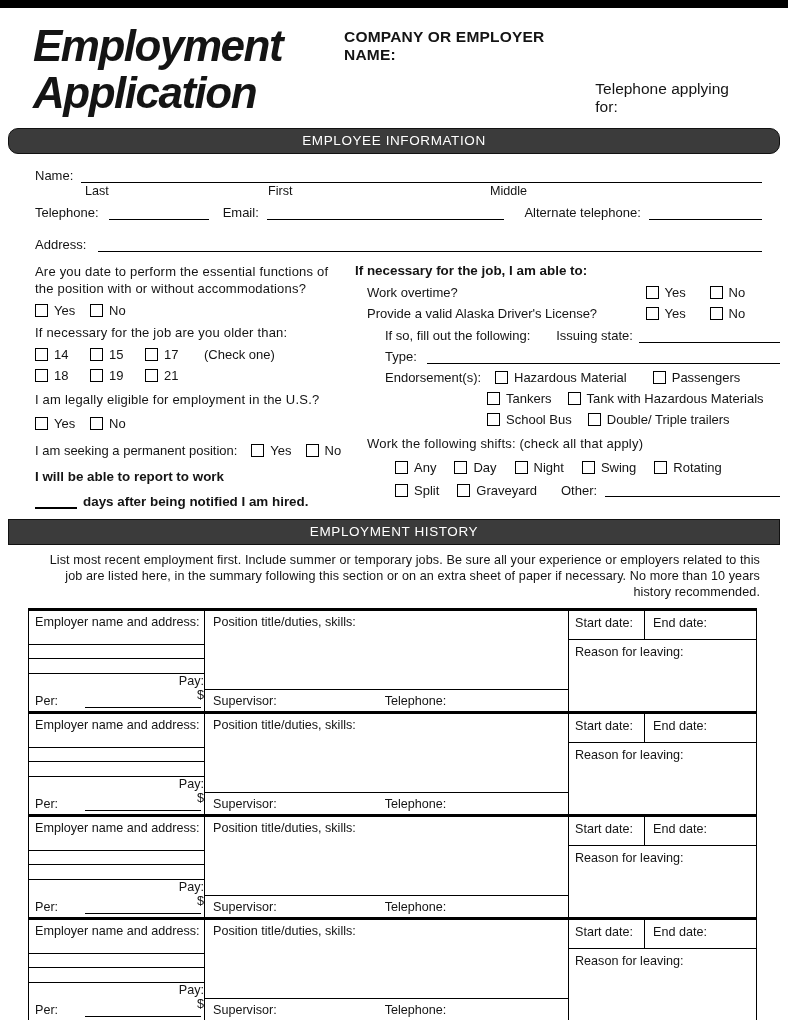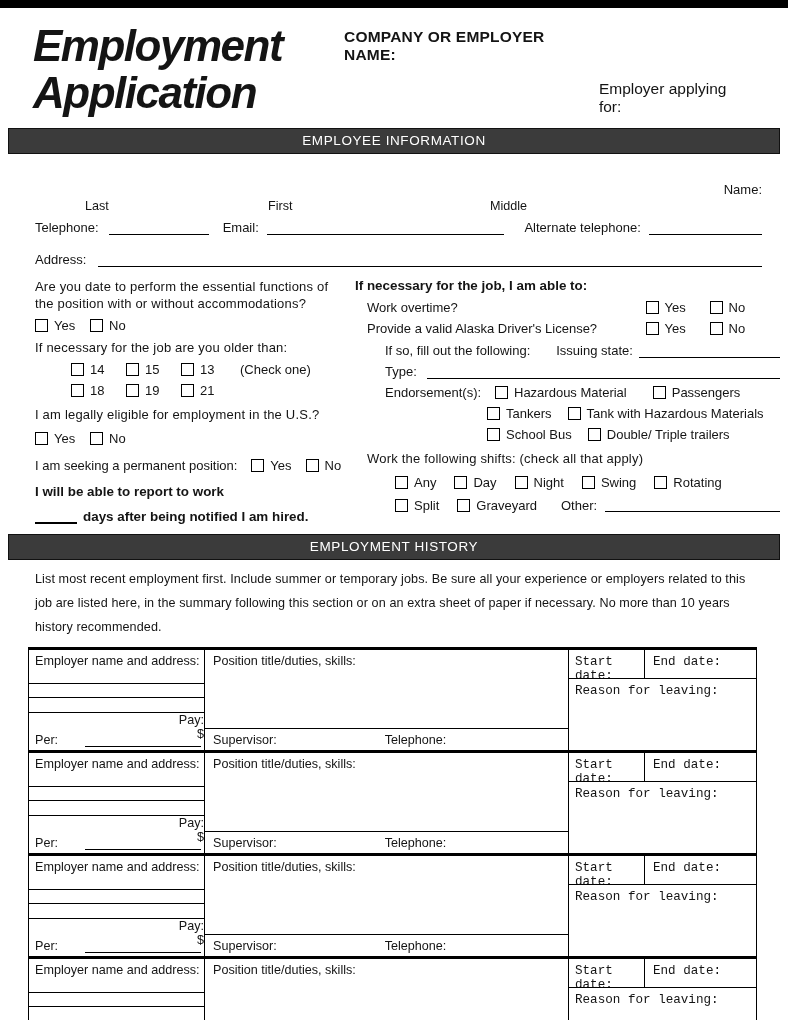--- a/index.html
+++ b/index.html
@@ -14,27 +14,27 @@
   .title{font-size:44px;line-height:47px;font-weight:bold;font-style:italic;
          letter-spacing:-1.5px;width:303px;white-space:nowrap;}
   .header-right{flex:1;margin-left:8px;padding-top:6px;display:flex;flex-direction:row;}
   .company-label{font-weight:bold;font-size:15.5px;letter-spacing:.2px;}
   .company-line{border-bottom:1.6px solid #000;height:32px;}
   .position-row{display:flex;align-items:flex-end;margin-top:15px;font-size:15.5px;}
   .position-line{flex:1;border-bottom:1.6px solid #000;height:17px;margin-left:10px;}
   
   .bar{background:#3b3b3b;color:#fff;text-align:center;font-size:13.5px;
        padding:4px 0 5px;margin:0 8px;letter-spacing:.6px;border:1px solid #111;}
-  .bar.first{margin-top:12px;}
+  .bar.first{margin-top:12px;border-radius:10px;}
   .bar.second{margin-top:10px;}
   
   .info{padding:8px 26px 0 35px;}
   .field-row{display:flex;align-items:flex-end;}
   .wline{border-bottom:1.2px solid #000;height:15px;}
-  .name-row{margin-top:20px;flex-direction:column;}
+  .name-row{margin-top:5px;}
   .name-row .wline{flex:1;margin-left:8px;}
   .sublabels{position:relative;height:17px;font-size:12.6px;}
   .sublabels span{position:absolute;top:1px;}
   .sub-last{left:50px;} .sub-first{left:233px;} .sub-middle{left:455px;}
   .phone-row{margin-top:4px;}
   .phone-row .lbl{white-space:nowrap;}
   .line-tel{width:100px;margin-left:10px;}
   .lbl-email{margin-left:14px;}
   .line-email{flex:2.1;margin-left:8px;}
   .lbl-alt{margin-left:20px;}
@@ -46,21 +46,21 @@
   .qcol-left{width:312px;flex:0 0 312px;}
   .qcol-right{flex:1;margin-left:8px;}
   .qtext{line-height:17px;letter-spacing:.2px;}
   .cb{display:inline-block;width:11px;height:11px;border:1.6px solid #000;
       margin-right:6px;vertical-align:-1px;background:#fff;flex:0 0 auto;}
   .cb-item{display:inline-flex;align-items:center;white-space:nowrap;}
   .row{display:flex;align-items:center;white-space:nowrap;}
   .yn-row{height:20px;margin-top:3px;}
   .yn-row .cb-item{width:55px;}
   .older-q{margin-top:4px;height:19px;}
-  .age-row{height:20px;margin-top:1px;margin-left:36px;}
+  .age-row{height:20px;margin-top:1px;}
   .age-row .cb-item{width:55px;}
   .check-one{margin-left:4px;}
   .eligible-q{margin-top:6px;height:19px;}
   .perm-row{margin-top:7px;height:21px;}
   .perm-row .cb-item{margin-left:14px;}
   .report1{margin-top:8px;font-weight:bold;font-size:13.4px;height:19px;}
   .report2{font-weight:bold;font-size:13.4px;height:21px;display:flex;align-items:flex-end;}
   .report-blank{display:inline-block;width:42px;border-bottom:2px solid #000;height:13px;margin-right:6px;}
   
   .able-header{font-weight:bold;font-size:13.4px;height:18px;}
@@ -77,59 +77,59 @@
   .endorse-lbl{width:110px;}
   .endorse-row .cb-item{margin-right:26px;}
   .endorse-cont{padding-left:132px;margin-top:2px;}
   .endorse-cont .cb-item{margin-right:16px;}
   .shifts-q{padding-left:12px;margin-top:6px;height:19px;}
   .shift-row{padding-left:40px;margin-top:3px;height:20px;}
   .shift-row .cb-item{margin-right:18px;}
   .other-lbl{margin-left:6px;}
   .other-line{flex:1;border-bottom:1.2px solid #000;height:13px;margin-left:8px;min-width:120px;}
   
-  .hist-instr{padding:7px 28px 0 35px;font-size:12.6px;line-height:24px;letter-spacing:.1px;}
+  .hist-instr{padding:7px 28px 0 35px;font-size:12.6px;line-height:16px;letter-spacing:.1px;text-align:right;}
   .htable{margin:8px 0 0 28px;width:729px;border-left:1.6px solid #000;border-right:1.6px solid #000;
           border-top:3px solid #000;box-sizing:border-box;}
   .hblock{display:flex;height:100px;border-bottom:3px solid #000;font-size:12.6px;}
   .h-left{width:176px;flex:0 0 176px;border-right:1.6px solid #000;display:flex;flex-direction:column;box-sizing:border-box;}
   .h-label{padding:4px 4px 0 6px;}
   .h-writeline{height:16px;border-bottom:1.2px solid #000;}
   .h-writeline.first{margin-top:1px;}
   .h-pay-row{display:flex;align-items:flex-end;height:20px;padding-left:6px;flex-direction:column;}
   .h-dollar{margin-left:16px;}
   .h-line{flex:1;border-bottom:1.2px solid #000;height:12px;margin-left:5px;margin-right:3px;}
   .h-per-row{display:flex;align-items:center;flex:1;padding:0 0 3px 6px;gap:22px;}
   .h-mid{width:364px;flex:0 0 364px;border-right:1.6px solid #000;display:flex;flex-direction:column;box-sizing:border-box;}
   .h-mid .h-label{padding:4px 6px 0 8px;}
   .h-mid-space{flex:1;}
   .h-sup-row{height:21px;border-top:1.2px solid #000;display:flex;align-items:center;padding-left:8px;white-space:nowrap;}
   .h-sup-gap{width:108px;}
   .h-tel-rest{flex:1;}
-  .h-right{flex:1;display:flex;flex-direction:column;font-family:Liberation Mono, monospace;}
+  .h-right{flex:1;display:flex;flex-direction:column;}
   .h-dates{height:28px;display:flex;flex:0 0 28px;}
   .h-start{width:76px;flex:0 0 76px;border-right:1.2px solid #000;padding:5px 0 0 6px;box-sizing:border-box;}
   .h-end{flex:1;padding:5px 0 0 8px;}
   .h-reason{flex:1;border-top:1.2px solid #000;padding:5px 0 0 6px;}
 </style>
 </head>
 <body>
 
 <div class="top-rule"></div>
 
 <div class="header">
   <div class="title">
     <div>Employment</div>
     <div>Application</div>
   </div>
   <div class="header-right">
     <div class="company-label">COMPANY OR EMPLOYER NAME:</div>
     <div class="company-line"></div>
     <div class="position-row">
-      <span>Employer applying for:</span>
+      <span>Telephone applying for:</span>
       <span class="position-line"></span>
     </div>
   </div>
 </div>
 
 <div class="bar first" style="background: rgb(59, 59, 59);">EMPLOYEE INFORMATION</div>
 
 <div class="info">
   <div class="field-row name-row">
     <span>Name:</span>
@@ -173,21 +173,21 @@
         <span class="cb-item">
             <span class="cb"></span>
             <span>14</span>
           </span>
         <span class="cb-item">
             <span class="cb"></span>
             <span>15</span>
           </span>
         <span class="cb-item">
             <span class="cb"></span>
-            <span>13</span>
+            <span>17</span>
           </span>
         <span class="check-one">(Check one)</span>
       </div>
       <div class="row age-row">
         <span class="cb-item">
             <span class="cb"></span>
             <span>18</span>
           </span>
         <span class="cb-item">
             <span class="cb"></span>

